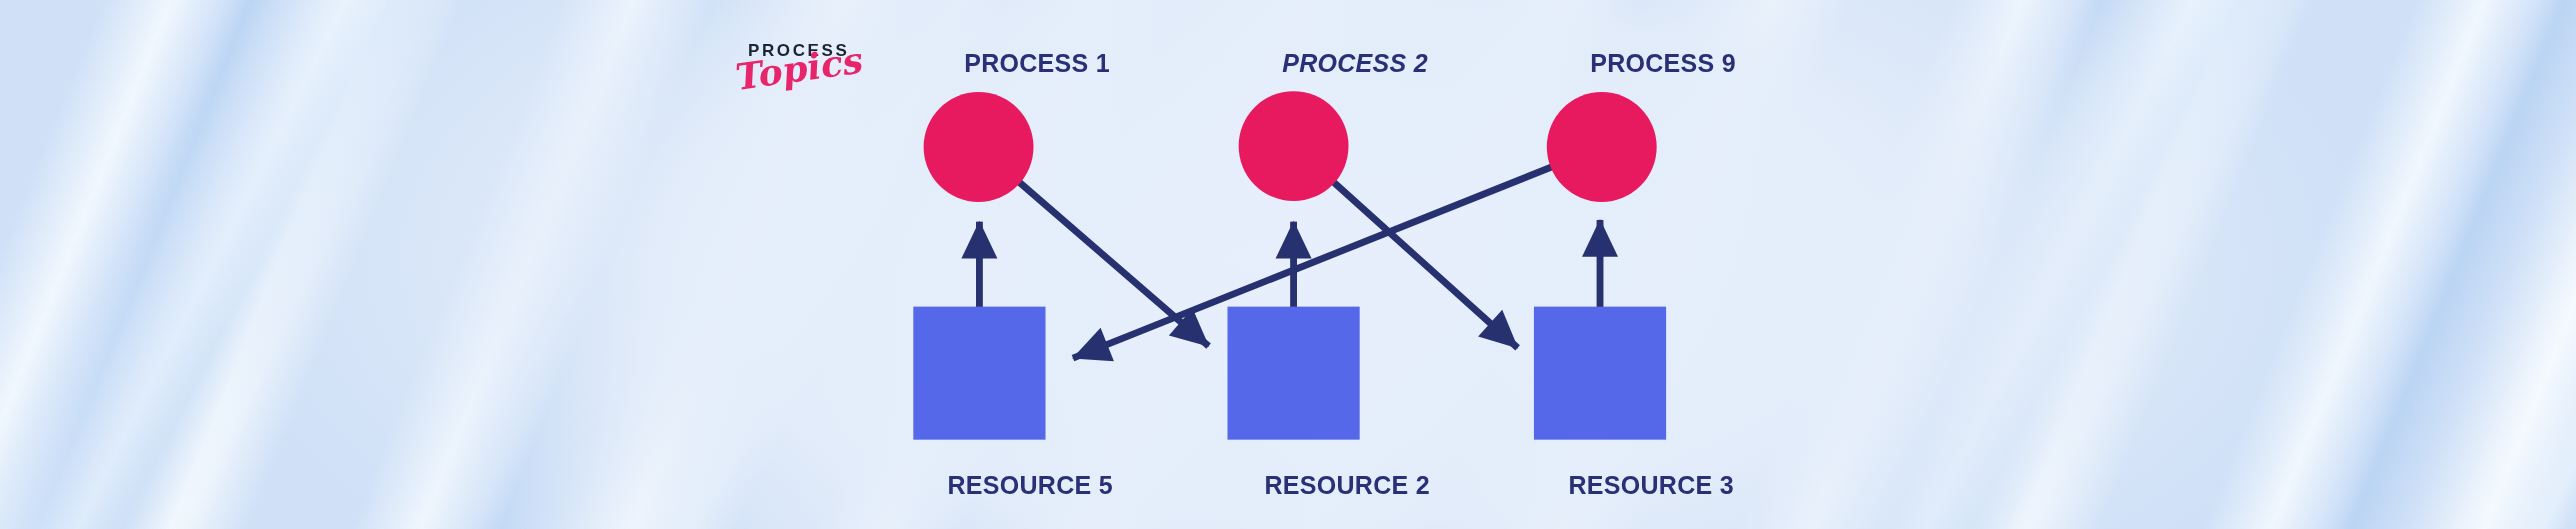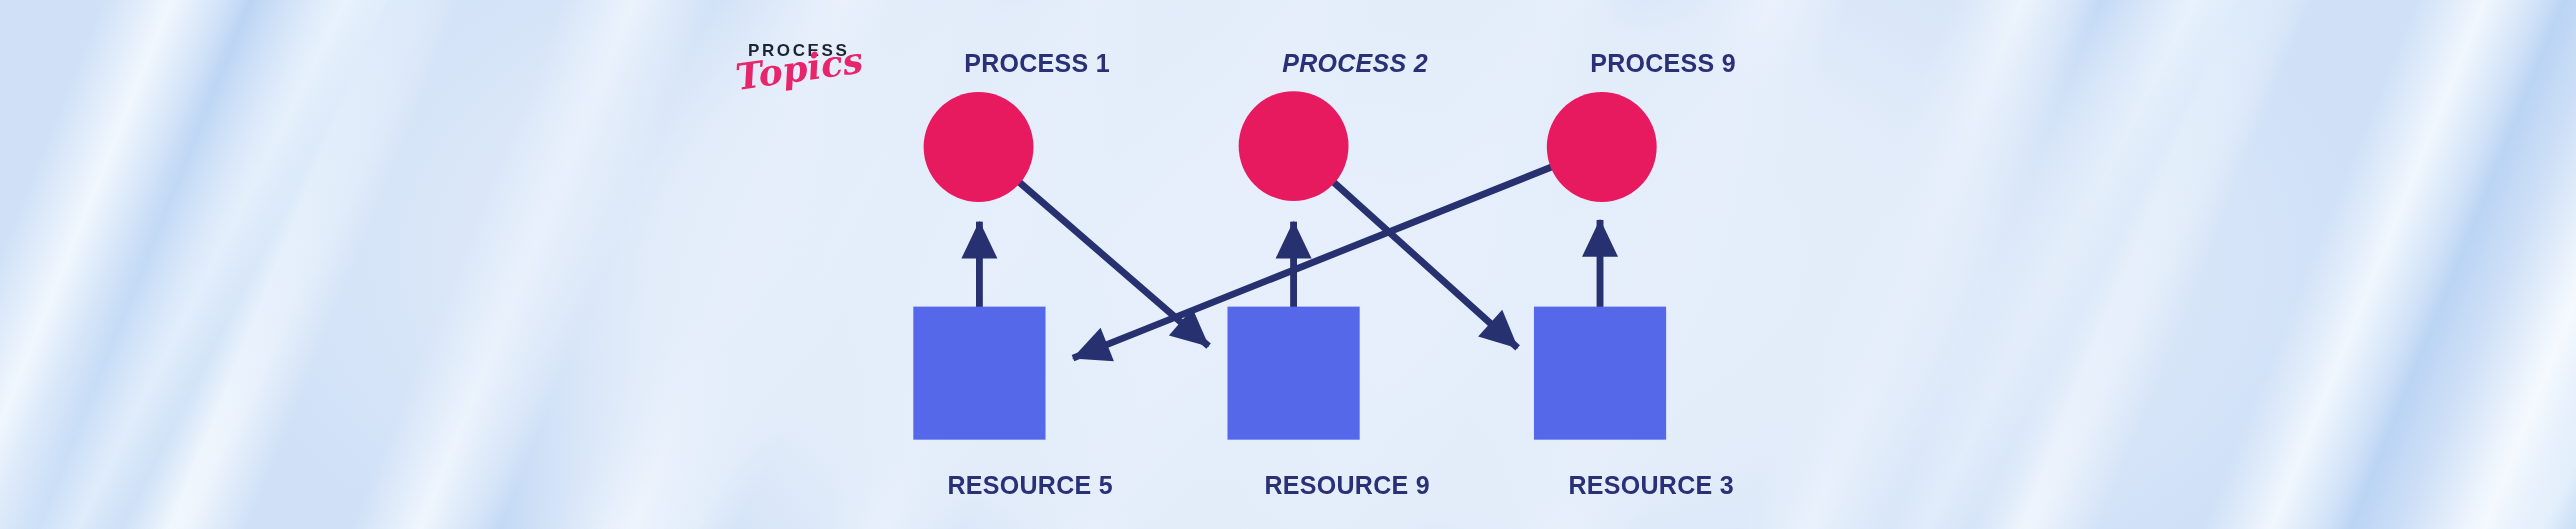--- a/index.html
+++ b/index.html
@@ -97,15 +97,15 @@
 
   <circle cx="1140" cy="171" r="64" fill="#e7195f"></circle>
   <circle cx="1507" cy="170" r="64" fill="#e7195f"></circle>
   <circle cx="1866" cy="171" r="64" fill="#e7195f"></circle>
 </svg>
 
 <div class="node-label lbl-p1">PROCESS 1</div>
 <div class="node-label lbl-p2">PROCESS 2</div>
 <div class="node-label lbl-p3">PROCESS 9</div>
 <div class="node-label lbl-r1">RESOURCE 5</div>
-<div class="node-label lbl-r2">RESOURCE 9</div>
+<div class="node-label lbl-r2">RESOURCE 2</div>
 <div class="node-label lbl-r3">RESOURCE 3</div>
 
 
 </body></html>

